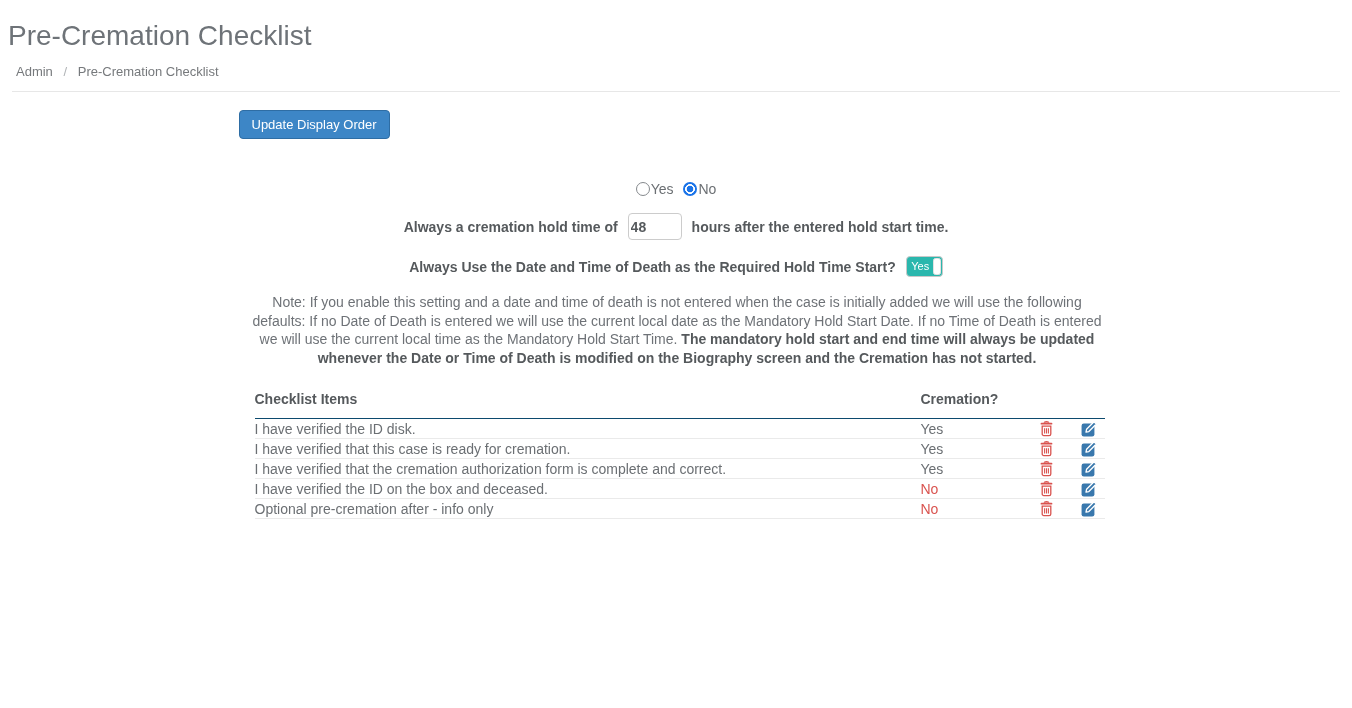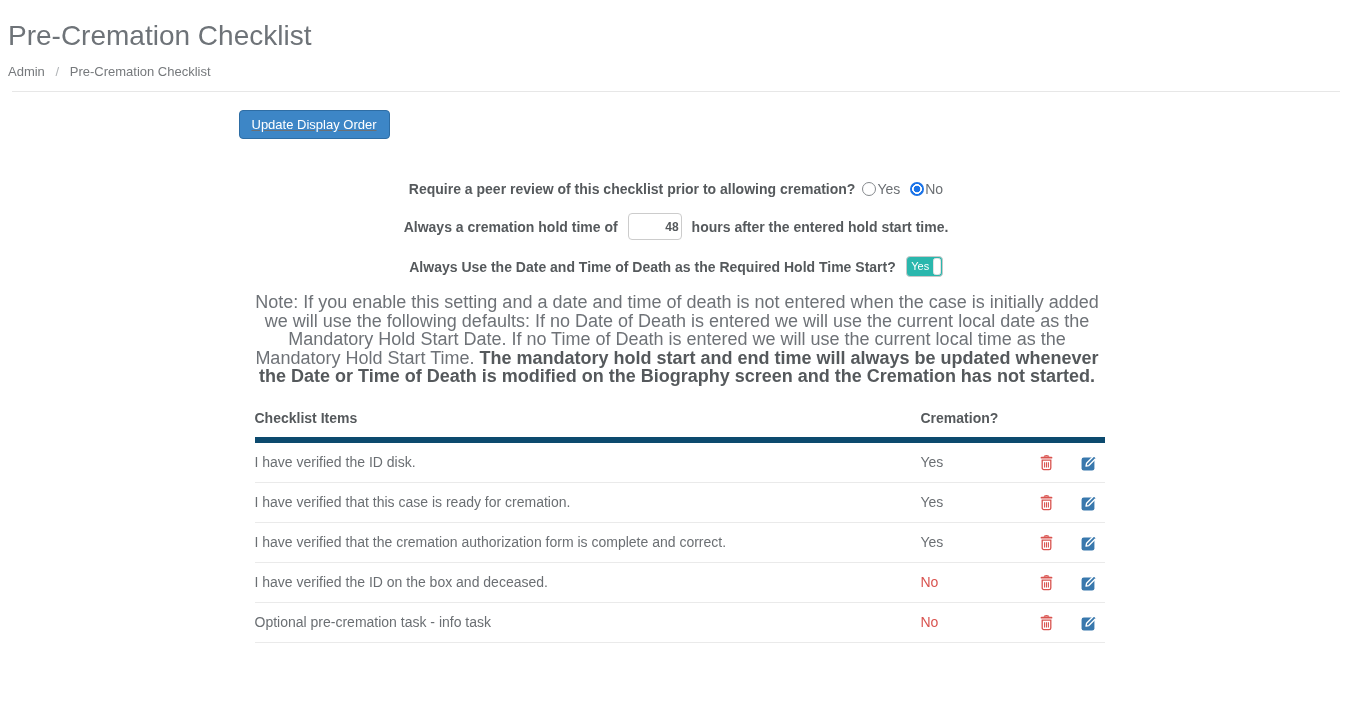--- a/index.html
+++ b/index.html
@@ -11,28 +11,28 @@
     --radio-blue:#1a73e8;
   }
   *{box-sizing:border-box;}
   html,body{margin:0;padding:0;}
   body{
     width:1352px;height:708px;overflow:hidden;background:#ffffff;
     font-family:"Liberation Sans",sans-serif;color:#6b6f73;
   }
   .page-header{padding:14px 14px 0 8px;}
   .page-title{font-size:28px;font-weight:400;color:#6e7378;margin:6px 0 12px 0;}
-  .breadcrumb{font-size:13px;color:#76797c;margin:0 0 12px 0;}
+  .breadcrumb{font-size:13px;color:#76797c;margin:0 0 12px 8px;}
   .breadcrumb .crumb{color:#76797c;text-decoration:none;cursor:pointer;}
   .breadcrumb .sep{margin:0 7px;color:#b0b3b6;}
   .divider{border:none;border-top:1px solid #e7e7e7;margin:0 12px;}
 
   .content{width:875px;margin:18px auto 0 auto;}
 
-  .btn-row{display:flex;justify-content:space-between;align-items:flex-end;text-decoration:underline;}
+  .btn-row{display:flex;justify-content:space-between;align-items:flex-end;}
   .btn{
     background:var(--button-blue);border:1px solid var(--button-border);color:#fff;
     font-size:13px;line-height:1;padding:7px 12px;border-radius:4px;cursor:pointer;
     font-family:inherit;
   }
 
   .settings{margin-top:42px;font-size:14px;color:#555;}
   .setting-row{
     display:flex;align-items:center;justify-content:center;
     margin-bottom:16px;gap:7px;
@@ -43,44 +43,44 @@
   .radio{
     display:inline-block;width:14px;height:14px;border-radius:50%;
     border:1.5px solid #85898d;background:#fff;
   }
   .radio.checked{
     border:none;
     background:radial-gradient(circle,var(--radio-blue) 0 3.1px,#ffffff 3.6px 4.7px,var(--radio-blue) 5px);
   }
   .hold-input{
     width:54px;height:27px;border:1px solid #ccc;border-radius:4px;
-    text-align:right;font-size:12px;font-weight:700;color:#55595c;
+    text-align:left;font-size:14px;font-weight:700;color:#55595c;
     font-family:inherit;margin:0 3px;
   }
   .toggle{
     display:inline-flex;align-items:center;width:37px;height:21px;
     background:var(--toggle-teal);border:1px solid #c9c9c9;border-radius:4px;
     padding:1px;cursor:pointer;margin-left:3px;
   }
   .toggle-label{flex:1;color:#fff;font-size:11px;text-align:center;line-height:1;}
   .toggle-knob{width:8px;height:17px;background:#fff;border-radius:2.5px;border:1px solid #e2e2e2;}
 
   .note{
-    margin:12px 4px 0 6px;text-align:center;font-size:18px;line-height:18.5px;color:#6e7277;
+    margin:12px 4px 0 6px;text-align:center;font-size:14px;line-height:18.5px;color:#6e7277;
   }
   .note strong{color:#55595c;}
 
   .table-wrap{margin:16px 9px 0 16px;}
   table.checklist{width:100%;border-collapse:collapse;font-size:14px;}
   table.checklist th{
     text-align:left;font-weight:700;color:#55595c;
-    padding:8px 0 11px 0;border-bottom:6px solid #0c4a6e;
+    padding:8px 0 11px 0;border-bottom:1px solid #0c4a6e;
   }
   table.checklist td{
-    padding:11px 0;border-bottom:1px solid #eaeaea;color:#6b6f73;vertical-align:middle;
+    padding:1px 0;border-bottom:1px solid #eaeaea;color:#6b6f73;vertical-align:middle;
   }
   td.req-cell.no{color:var(--danger-red);}
   .actions-cell-inner{display:flex;justify-content:space-between;align-items:center;padding-right:7px;}
   .icon-btn{cursor:pointer;display:inline-flex;line-height:0;}
   .trash{color:var(--danger-red);}
   .edit{color:var(--edit-blue);}
 </style>
 </head>
 <body>
 
@@ -96,21 +96,20 @@
 
 <div class="content">
 
   <div class="btn-row">
     <button class="btn">Update Display Order</button>
   </div>
 
   <div class="settings">
 
     <div class="setting-row">
-      <span class="setting-label">Require a peer review of this checklist prior to allowing cremation?</span>
       <span class="radio-group">
         <span class="radio-option">
           <span class="radio"></span>
           <span>Yes</span>
         </span>
         <span class="radio-option">
           <span class="radio checked"></span>
           <span>No</span>
         </span>
       </span>
@@ -234,21 +233,21 @@
           <svg width="17" height="17" viewBox="0 0 18 18" aria-hidden="true">
             <rect x="0.6" y="3.8" width="13.6" height="13.6" rx="2.4" fill="currentColor"></rect>
             <path d="M5.3 12.9 L5.9 9.8 L13.8 1.9 L16.2 4.3 L8.3 12.2 Z" fill="currentColor" stroke="#fff" stroke-width="1.4" stroke-linejoin="round"></path>
           </svg>
         </span>
       </span>
     </td>
   </tr>
 
   <tr>
-    <td>Optional pre-cremation task - info task</td>
+    <td>Optional pre-cremation after - info only</td>
     <td class="req-cell no">No</td>
     <td>
       <span class="actions-cell-inner">
         <span class="icon-btn trash">
           <svg width="15" height="17" viewBox="0 0 15 17" aria-hidden="true">
             <path d="M5.2 2.8 C5.3 1.4 9.7 1.4 9.8 2.8" fill="none" stroke="currentColor" stroke-width="1.3"></path>
             <rect x="1.6" y="2.7" width="11.8" height="1.9" rx="0.95" fill="currentColor"></rect>
             <path d="M3.2 6.2 h8.6 v7.7 a1.7 1.7 0 0 1 -1.7 1.7 h-5.2 a1.7 1.7 0 0 1 -1.7 -1.7 z" fill="none" stroke="currentColor" stroke-width="1.3"></path>
             <path d="M5.6 8.2 v5.2 M7.5 8.2 v5.2 M9.4 8.2 v5.2" stroke="currentColor" stroke-width="1.1" fill="none"></path>
           </svg>

